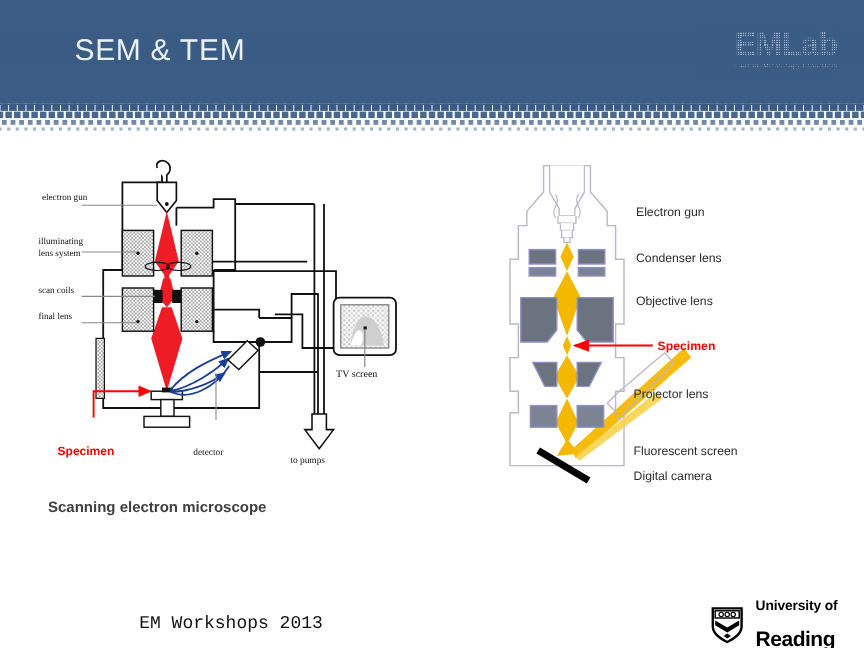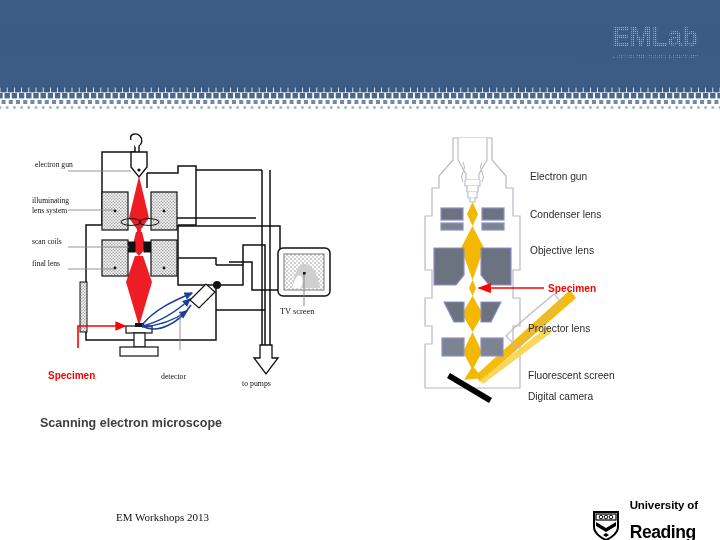--- a/index.html
+++ b/index.html
@@ -94,48 +94,49 @@
     color: #404040;
     white-space: nowrap;
   }
   #sem-caption { left: 40px; top: 304px; }
   #tem-caption { left: 405px; top: 304px; }
 
   
   #footer-note {
     position: absolute;
     left: 116px; top: 511px;
-    font-family: Liberation Serif, serif;
-    font-size: 11px;
+    font-family: Liberation Mono, monospace;
+    font-size: 15px;
     color: #111111;
     white-space: nowrap;
   }
   #uor-logo {
     position: absolute;
     right: 22px; top: 500px;
     display: flex;
-    align-items: flex-end;
+    align-items: center;
     gap: 11px;
   }
   #uor-text {
     font-family: "Liberation Sans", sans-serif;
     color: #000;
     line-height: 1.0;
   }
   #uor-line1 { font-size: 11.5px; font-weight: 700; letter-spacing: -0.1px; }
   #uor-line2 { font-size: 17.5px; font-weight: 700; letter-spacing: -0.4px; margin-top: 12px; }
 
   svg { display: block; overflow: visible; }
   .ser { font-family: "Liberation Serif", serif; }
   .sans { font-family: "Liberation Sans", sans-serif; }
 </style>
 </head>
 <body>
 
 <div id="header-bar">
+  <div id="slide-title">SEM &amp; TEM</div>
 
   <div id="emlab-logo">
     <div id="emlab-wordmark">EMLab</div>
     <div id="emlab-sub">Electron Microscopy Laboratory</div>
     <div id="emlab-dots"></div>
   </div>
 </div>
 
 <div id="dot-band">
   <svg width="720" height="26" viewBox="0 0 720 26">

